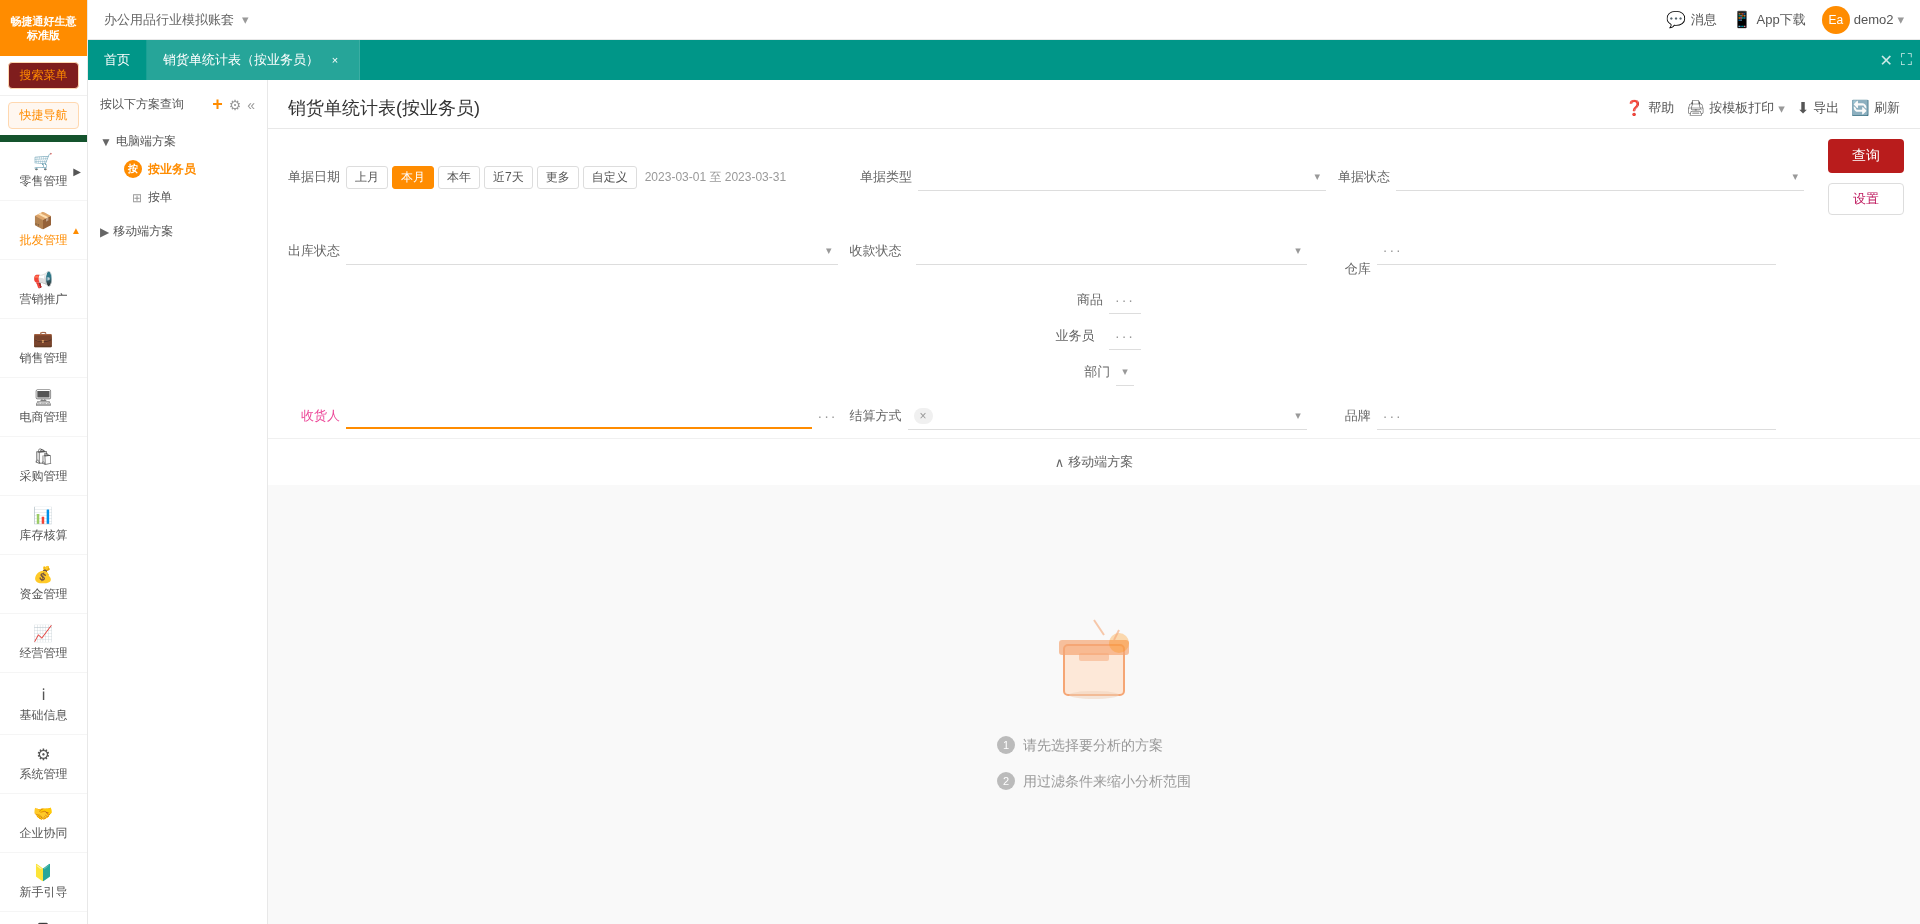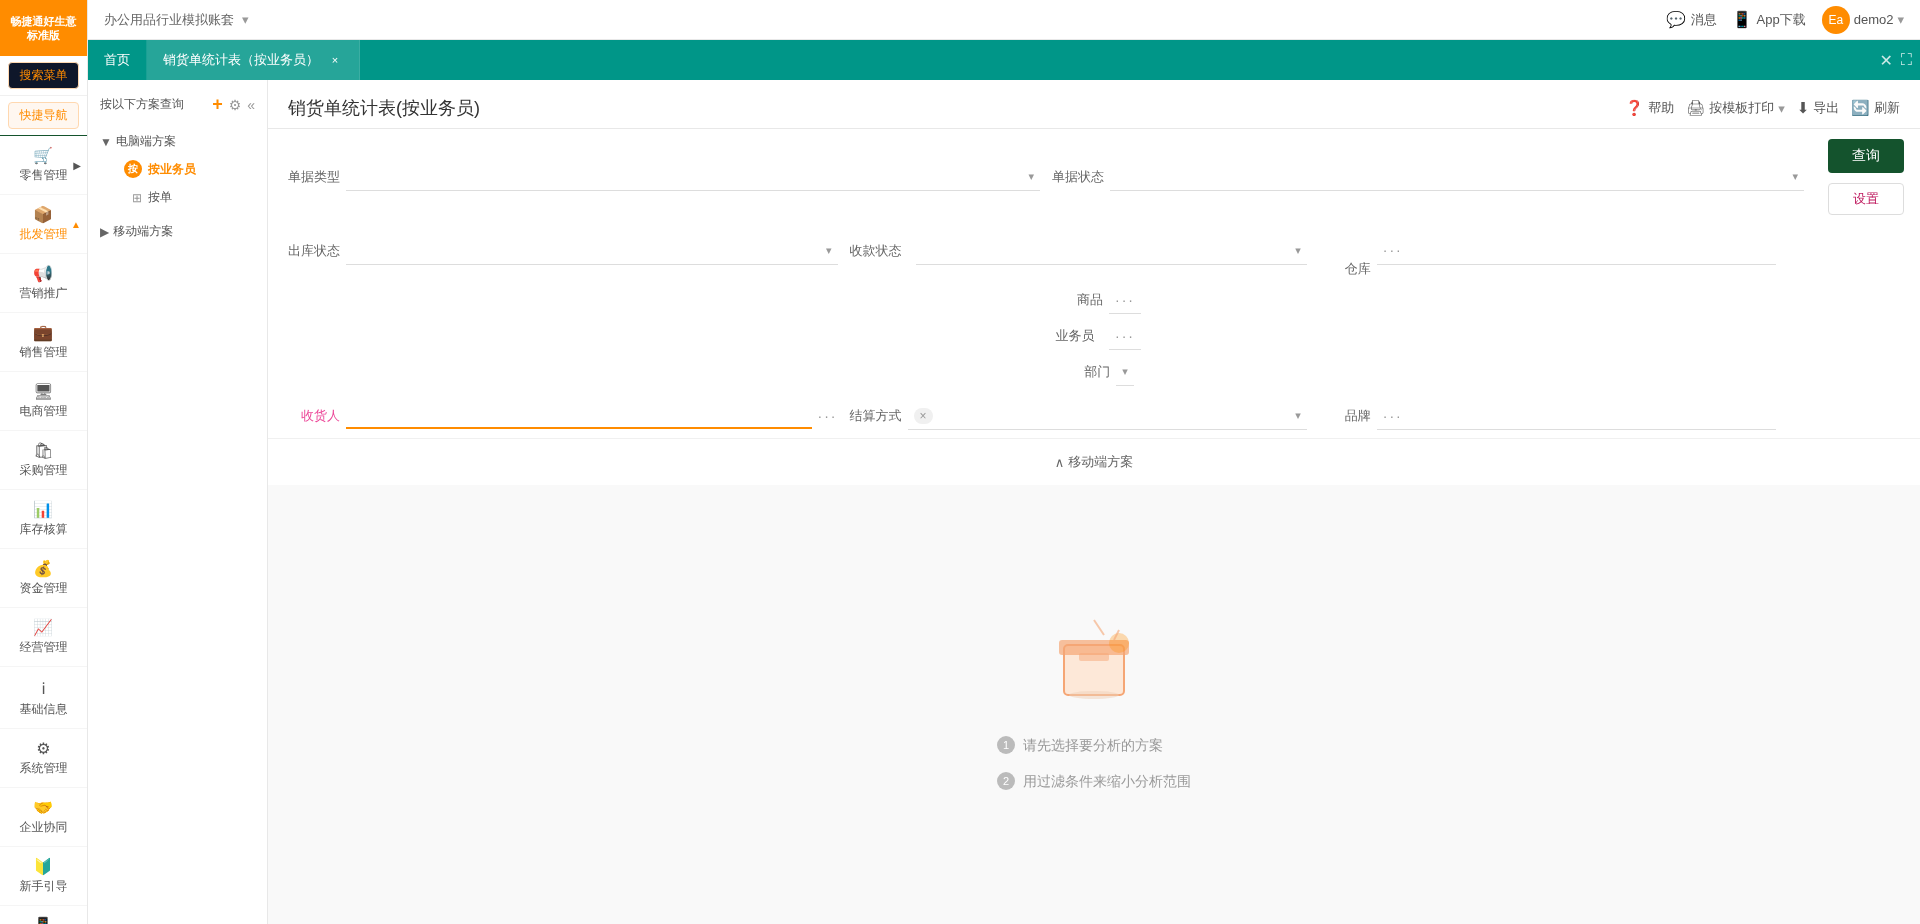--- a/index.html
+++ b/index.html
@@ -2,21 +2,21 @@
 <html><head>
   <meta charset="utf-8">
   <style>
     * { box-sizing: border-box; margin: 0; padding: 0; }
     body { font-family: 'Microsoft YaHei', Arial, sans-serif; font-size: 13px; background: #f5f5f5; color: #333; display: flex; height: 924px; overflow: hidden; }
 
     
     .sidebar { width: 88px; background: #fff; display: flex; flex-direction: column; border-right: 1px solid #e8e8e8; flex-shrink: 0; }
     .sidebar-logo { background: #ff8c00; height: 56px; display: flex; align-items: center; justify-content: center; flex-direction: column; padding: 4px; }
     .sidebar-logo-text { color: #fff; font-size: 11px; line-height: 1.3; text-align: center; }
-    .sidebar-search-btn { width: 100%; background: #0f172a; border: 1px solid #ffd8b0; border-radius: 4px; color: #ff8c00; font-size: 12px; padding: 4px 0; cursor: pointer; text-align: center; }
+    .sidebar-search-btn { width: 100%; background: #7f1d1d; border: 1px solid #ffd8b0; border-radius: 4px; color: #ff8c00; font-size: 12px; padding: 4px 0; cursor: pointer; text-align: center; }
     .sidebar-nav-btn { width: 100%; background: #fff7f0; border: 1px solid #ffd8b0; border-radius: 4px; color: #ff8c00; font-size: 12px; padding: 4px 0; cursor: pointer; text-align: center; }
     .sidebar-menu { flex: 1; overflow-y: auto; }
     .sidebar-menu-item { display: flex; align-items: center; justify-content: center; flex-direction: column; padding: 10px 4px; cursor: pointer; color: #555; font-size: 12px; border-bottom: 1px solid #f5f5f5; position: relative; }
     .sidebar-menu-item.active { color: #ff8c00; }
     .sidebar-menu-item .item-icon { font-size: 16px; margin-bottom: 2px; }
     .sidebar-menu-item .arrow { position: absolute; right: 6px; font-size: 10px; }
 
     
     .main { flex: 1; display: flex; flex-direction: column; overflow: hidden; }
 
@@ -63,21 +63,21 @@
     .date-btn { padding: 2px 8px; border: 1px solid #ddd; border-radius: 3px; cursor: pointer; font-size: 12px; color: #555; background: #fff; }
     .date-btn.active { background: #ff8c00; color: #fff; border-color: #ff8c00; }
     .select-field { flex: 1; border: none; border-bottom: 1px solid #ddd; padding: 4px 6px; font-size: 13px; outline: none; display: flex; align-items: center; justify-content: space-between; cursor: pointer; min-height: 28px; }
     .select-field .arrow-down { color: #999; font-size: 11px; }
     .select-field .dots { color: #999; font-size: 14px; letter-spacing: 2px; }
     .select-field .tag { background: #f0f0f0; padding: 1px 6px; border-radius: 10px; font-size: 12px; display: flex; align-items: center; gap: 4px; }
     .filter-input { flex: 1; border: none; border-bottom: 2px solid #ff8c00; padding: 4px 6px; font-size: 13px; outline: none; }
     .collapse-btn { display: flex; align-items: center; justify-content: center; gap: 4px; color: #666; font-size: 13px; cursor: pointer; padding: 8px 0; }
 
     
-    .query-btn { background: #14532d; color: #fff; border: none; padding: 8px 24px; border-radius: 4px; cursor: pointer; font-size: 14px; font-weight: 500; }
+    .query-btn { background: #b91c1c; color: #fff; border: none; padding: 8px 24px; border-radius: 4px; cursor: pointer; font-size: 14px; font-weight: 500; }
     .settings-btn { background: #fff; color: #be185d; border: 1px solid #ddd; padding: 6px 20px; border-radius: 4px; cursor: pointer; font-size: 13px; margin-top: 6px; }
     .btn-group { display: flex; flex-direction: column; align-items: stretch; margin-left: 16px; gap: 4px; }
 
     
     .empty-state { flex: 1; display: flex; align-items: center; justify-content: center; background: #f9f9f9; }
     .empty-content { text-align: center; }
     .empty-icon { width: 100px; height: 100px; margin: 0 auto 16px; }
     .empty-tips { color: #999; font-size: 14px; line-height: 2; text-align: left; }
     .empty-tips .tip-item { display: flex; align-items: center; gap: 8px; }
     .tip-num { width: 18px; height: 18px; border-radius: 50%; background: #bbb; color: #fff; font-size: 11px; display: flex; align-items: center; justify-content: center; flex-shrink: 0; }
@@ -88,21 +88,21 @@
 <body>
 
 <div class="sidebar">
   <div class="sidebar-logo">
     <span class="sidebar-logo-text" style="white-space:pre-line;font-size:11px;font-weight:bold;">畅捷通好生意
 标准版</span>
   </div>
   <div style="padding: 6px 8px; border-bottom: 1px solid #f0f0f0;">
     <button class="sidebar-search-btn">搜索菜单</button>
   </div>
-  <div style="padding: 6px 8px; border-bottom: 1px solid #14532d;">
+  <div style="padding: 6px 8px; border-bottom: 7px solid #14532d;">
     <button class="sidebar-nav-btn">快捷导航</button>
   </div>
   <div class="sidebar-menu">
     <div class="sidebar-menu-item">
       <span class="item-icon">🛒</span>
       <span>零售管理</span>
       <span class="arrow">▶</span>
     </div>
     <div class="sidebar-menu-item active">
       <span class="item-icon">📦</span>
@@ -258,20 +258,32 @@
             <span style="font-size:15px;">🔄</span>
             <span>刷新</span>
           </div>
         </div>
       </div>
 
       <div class="filter-section">
 
         <div style="display:flex; align-items:stretch; padding: 10px 16px 4px; gap: 8px;">
 
+          <div style="display:flex; align-items:center; flex: 1.2; gap:6px;">
+            <span style="color:#666;font-size:13px;width:56px;text-align:right;flex-shrink:0;">单据日期</span>
+            <div style="display:flex;align-items:center;gap:4px;flex:1;">
+              <button class="date-btn">上月</button>
+              <button class="date-btn active">本月</button>
+              <button class="date-btn">本年</button>
+              <button class="date-btn">近7天</button>
+              <button class="date-btn">更多</button>
+              <button class="date-btn">自定义</button>
+              <span style="font-size:12px;color:#999;margin-left:4px;">2023-03-01 至 2023-03-31</span>
+            </div>
+          </div>
 
           <div style="display:flex;align-items:center;flex:1;gap:6px;">
             <span style="color:#666;font-size:13px;width:56px;text-align:right;flex-shrink:0;">单据类型</span>
             <div class="select-field">
               <span></span>
               <span class="arrow-down">▾</span>
             </div>
           </div>
 
           <div style="display:flex;align-items:center;flex:1;gap:6px;">

